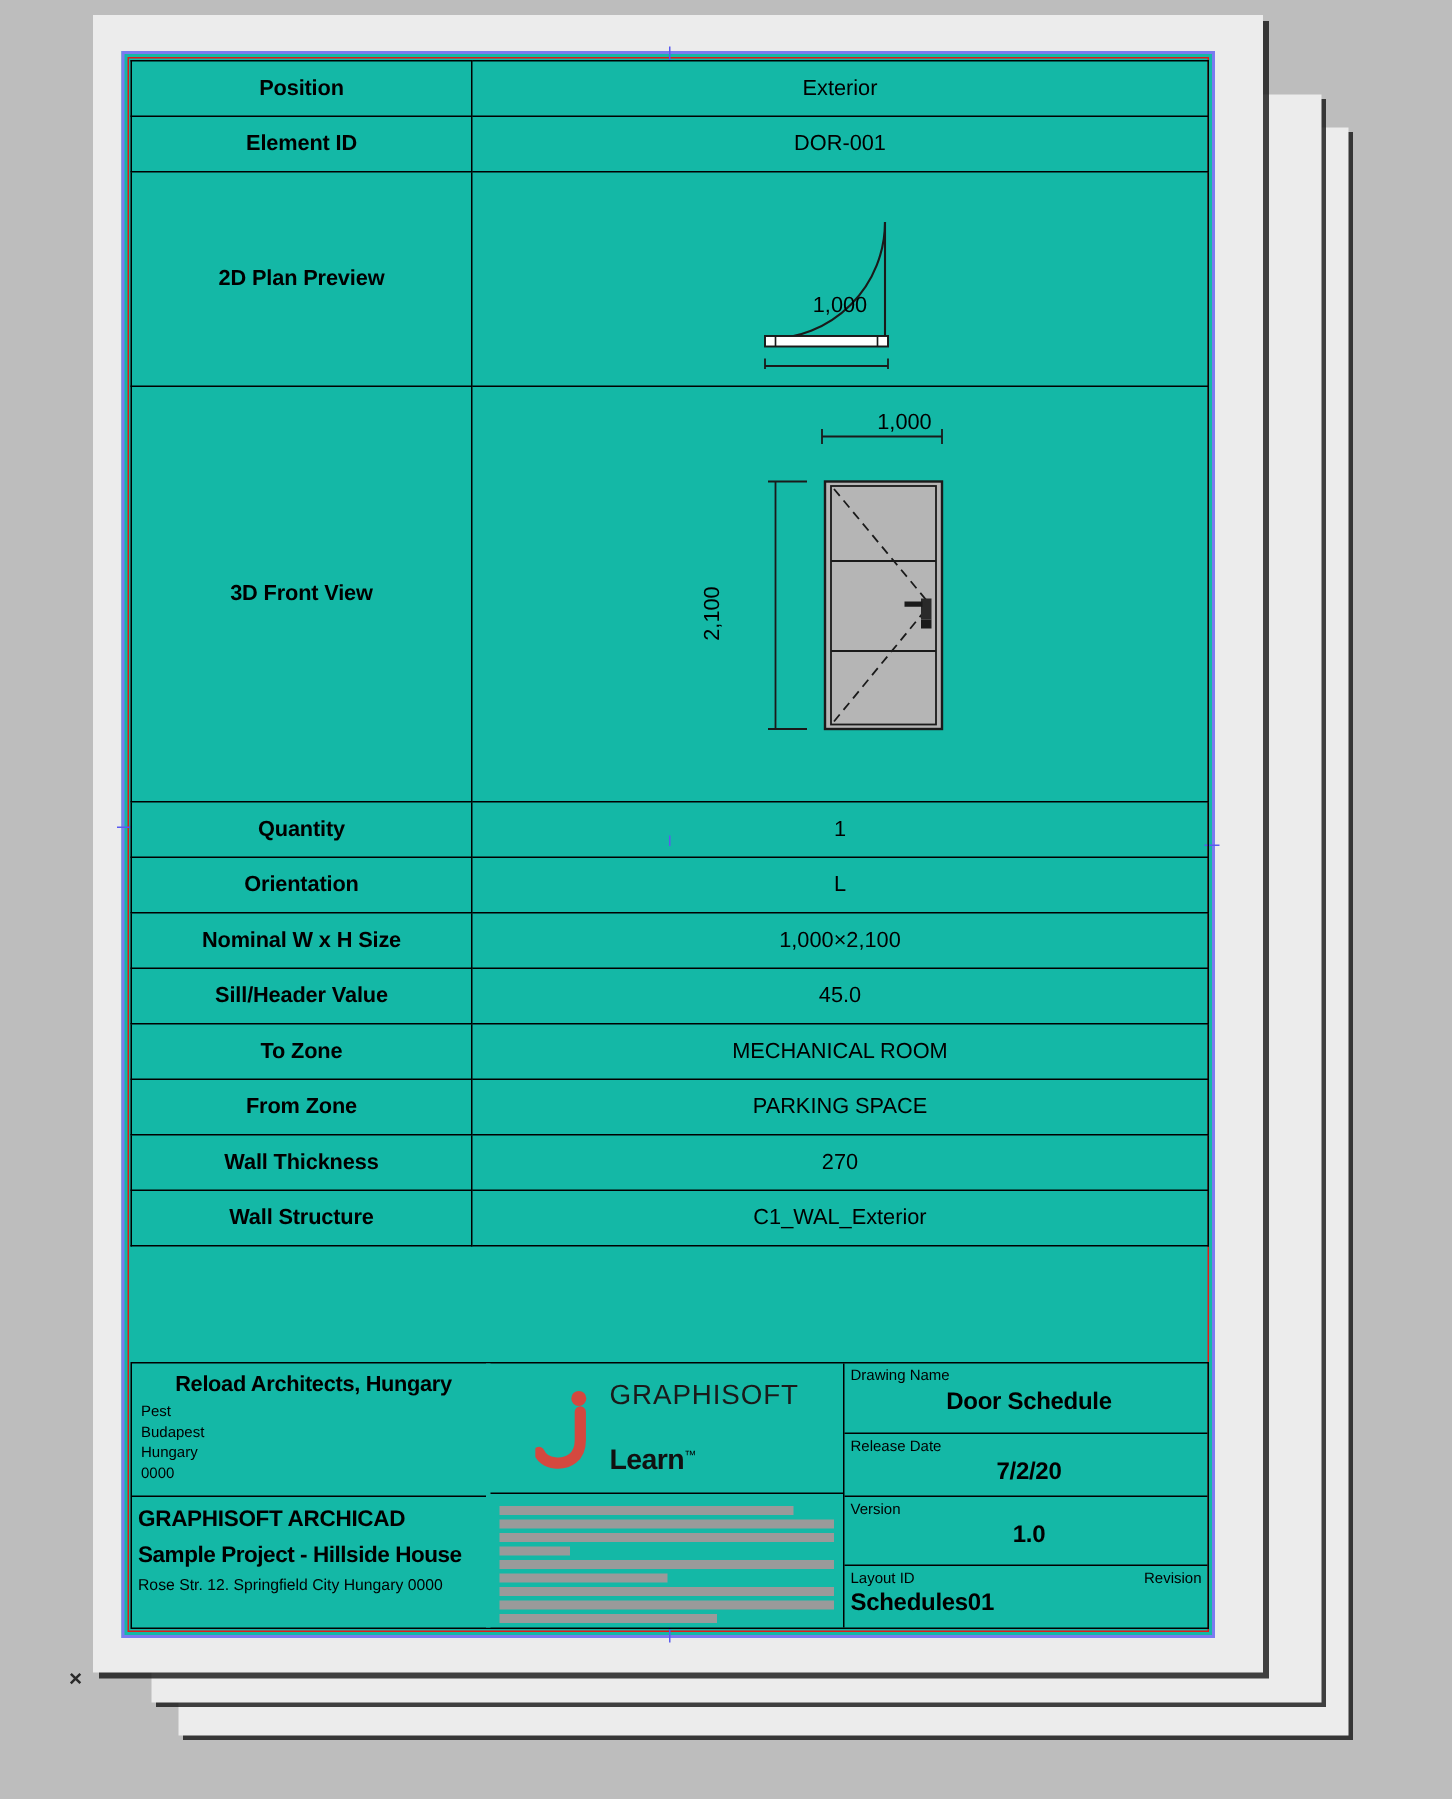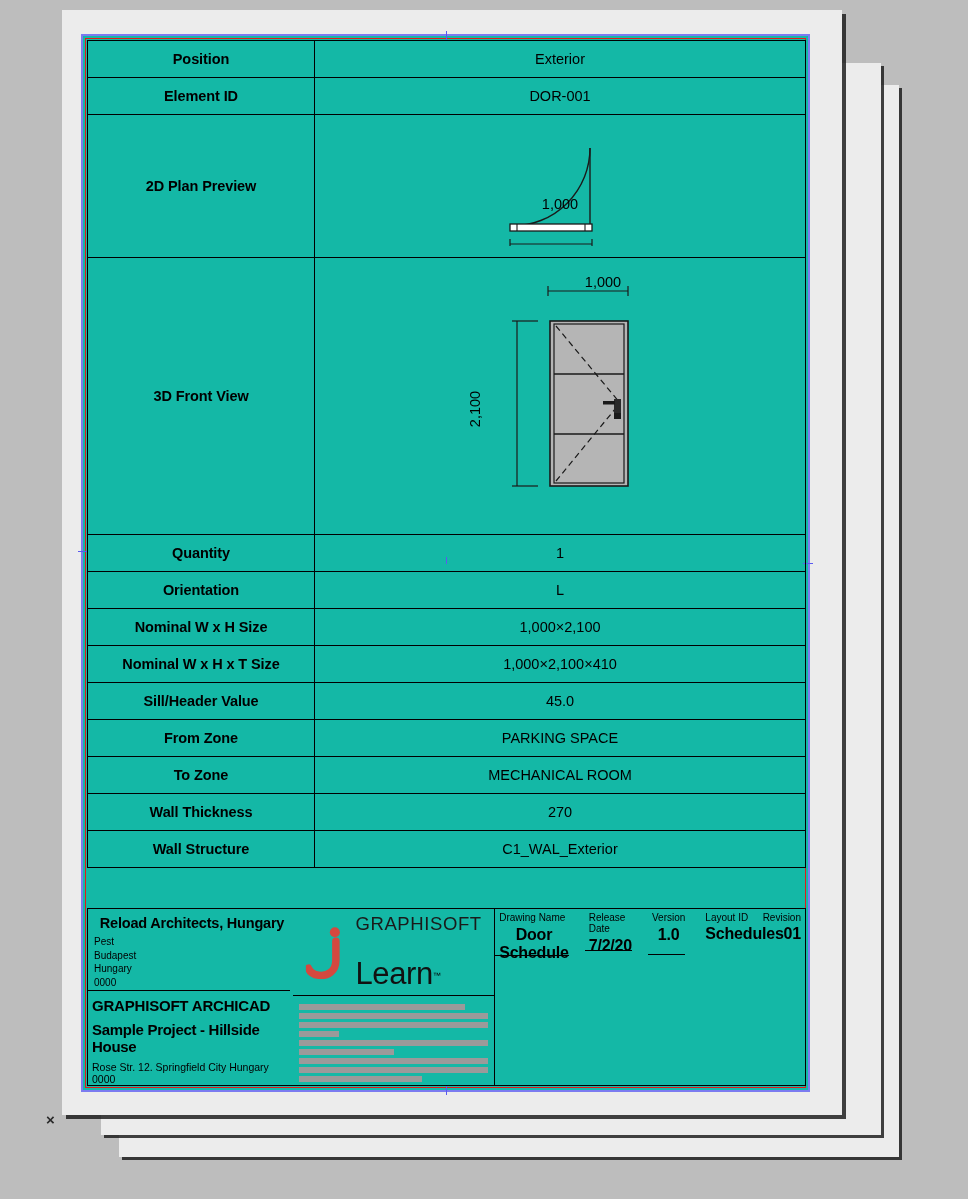--- a/index.html
+++ b/index.html
@@ -79,21 +79,21 @@
 
   
   #titleblock {
     position: absolute; left: 4px; bottom: 4px;
     width: 719px; height: 178px;
     border: 1px solid #000;
     display: flex;
   }
   #tb-col-left  { width: 239px; border-right: 3px solid #14b8a6; display: flex; flex-direction: column; }
   #tb-col-mid   { width: 236px; border-right: 1px solid #000; display: flex; flex-direction: column; }
-  #tb-col-right { flex: 1; display: flex; flex-direction: row; gap: 16px; }
+  #tb-col-right { flex: 1; display: flex; flex-direction: column; }
 
   .tb-cell { position: relative; }
   #tb-office { height: 89px; border-bottom: 1px solid #000; padding: 6px 0 0 6px; }
   #tb-office .office-name {
     font-size: 14.5px; font-weight: bold; text-align: center;
     margin-bottom: 4px; letter-spacing: -0.2px;
   }
   #tb-office .addr { font-size: 10px; line-height: 13.5px; color: #000; }
 
   #tb-project { flex: 1; padding: 6px 4px 0 4px; text-align: left; }
@@ -103,21 +103,21 @@
 
   #tb-logo { height: 89px; border-bottom: 1px solid #000; position: relative; }
   #logo-inner {
     position: absolute; left: 50%; top: 50%;
     transform: translate(-50%,-50%);
     display: flex; align-items: center; gap: 10px;
   }
   .logo-mark { width: 40px; height: 54px; }
   .logo-words { line-height: 1; }
   .logo-words .w1 { font-size: 18.5px; letter-spacing: 0.6px; color: #1a1a1a; }
-  .logo-words .w2 { font-size: 31px; font-weight: normal; color: #111; letter-spacing: -0.4px; position: relative; display: inline-block; margin-top: 24px; }
+  .logo-words .w2 { font-size: 19px; font-weight: bold; color: #111; letter-spacing: -0.4px; position: relative; display: inline-block; margin-top: 24px; }
   .logo-words .tm { font-size: 8px; vertical-align: super; font-weight: normal; }
 
   #tb-bars { flex: 1; padding: 8px 6px 0 6px; }
   .bar { height: 6px; background: #9a9a9a; margin-bottom: 3px; }
 
   #tb-dname { height: 47px; border-bottom: 1px solid #000; padding: 3px 0 0 4px; }
   #tb-rdate { height: 42px; border-bottom: 1px solid #000; padding: 3px 0 0 4px; }
   #tb-vers  { height: 46px; border-bottom: 1px solid #000; padding: 3px 0 0 4px; }
   #tb-layout{ flex: 1; padding: 3px 4px 0 4px; }
 
@@ -225,34 +225,30 @@
         </tr>
         <tr class="r-std">
           <td class="lbl">Orientation</td>
           <td class="val">L</td>
         </tr>
         <tr class="r-std">
           <td class="lbl">Nominal W x H Size</td>
           <td class="val">1,000×2,100</td>
         </tr>
         <tr class="r-std">
-          <td class="lbl">Nominal W x H x T Size</td>
-          <td class="val">1,000×2,100×410</td>
-        </tr>
-        <tr class="r-std">
           <td class="lbl">Sill/Header Value</td>
           <td class="val">45.0</td>
         </tr>
         <tr class="r-std">
+          <td class="lbl">To Zone</td>
+          <td class="val">MECHANICAL ROOM</td>
+        </tr>
+        <tr class="r-std">
           <td class="lbl">From Zone</td>
           <td class="val">PARKING SPACE</td>
-        </tr>
-        <tr class="r-std">
-          <td class="lbl">To Zone</td>
-          <td class="val">MECHANICAL ROOM</td>
         </tr>
         <tr class="r-std">
           <td class="lbl">Wall Thickness</td>
           <td class="val">270</td>
         </tr>
         <tr class="r-std">
           <td class="lbl">Wall Structure</td>
           <td class="val">C1_WAL_Exterior</td>
         </tr>
       </tbody>

